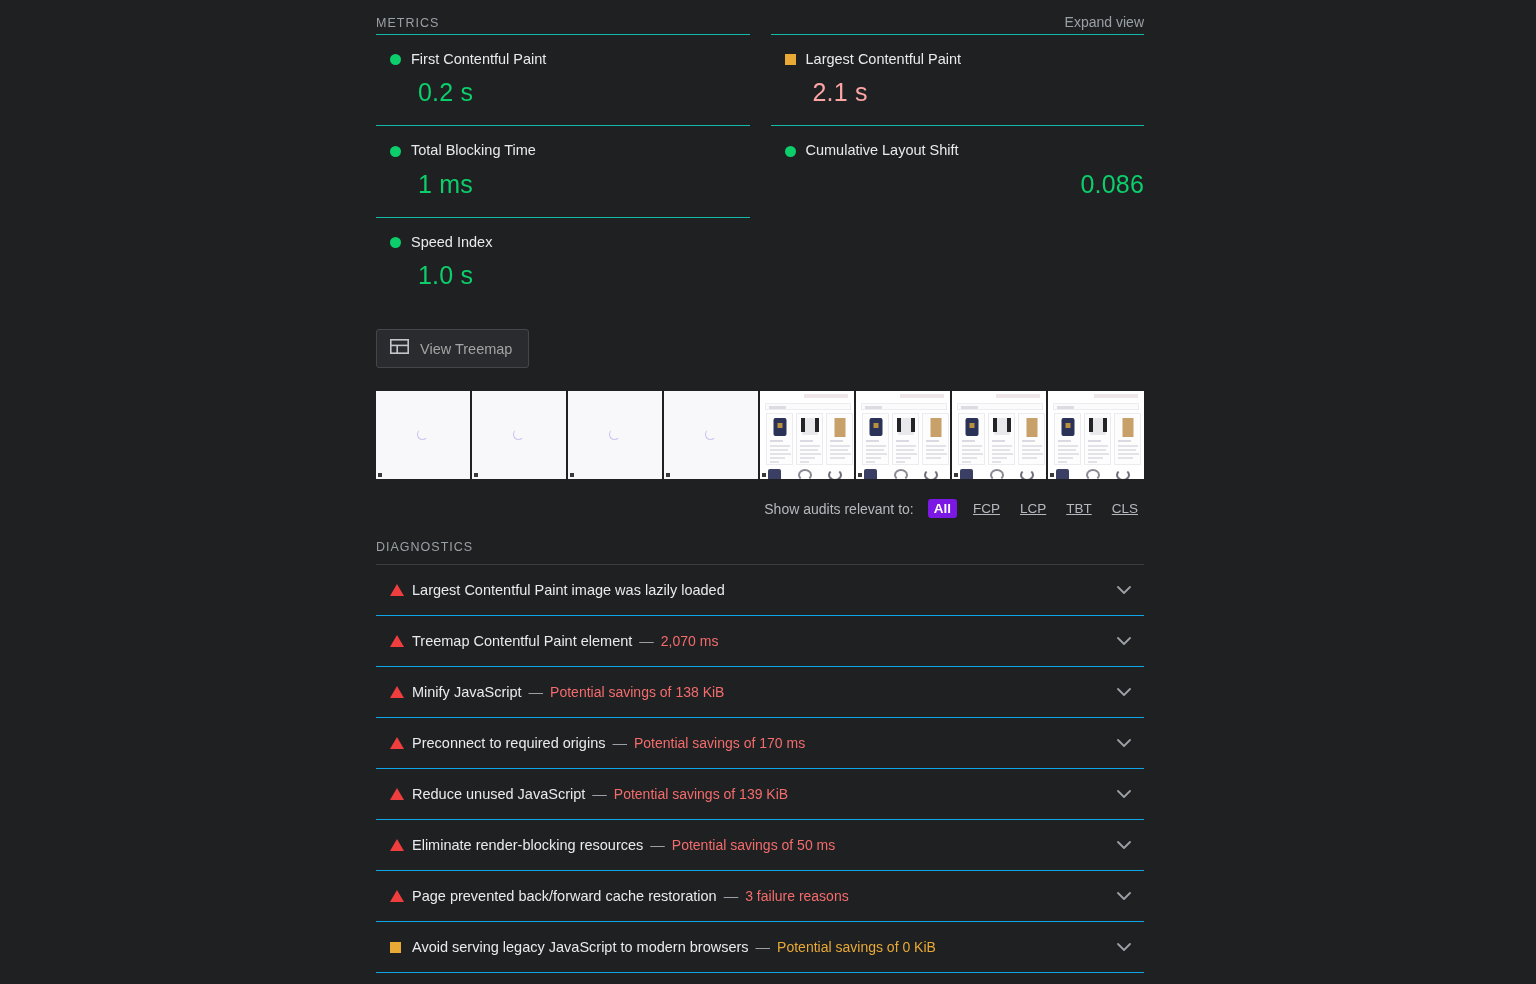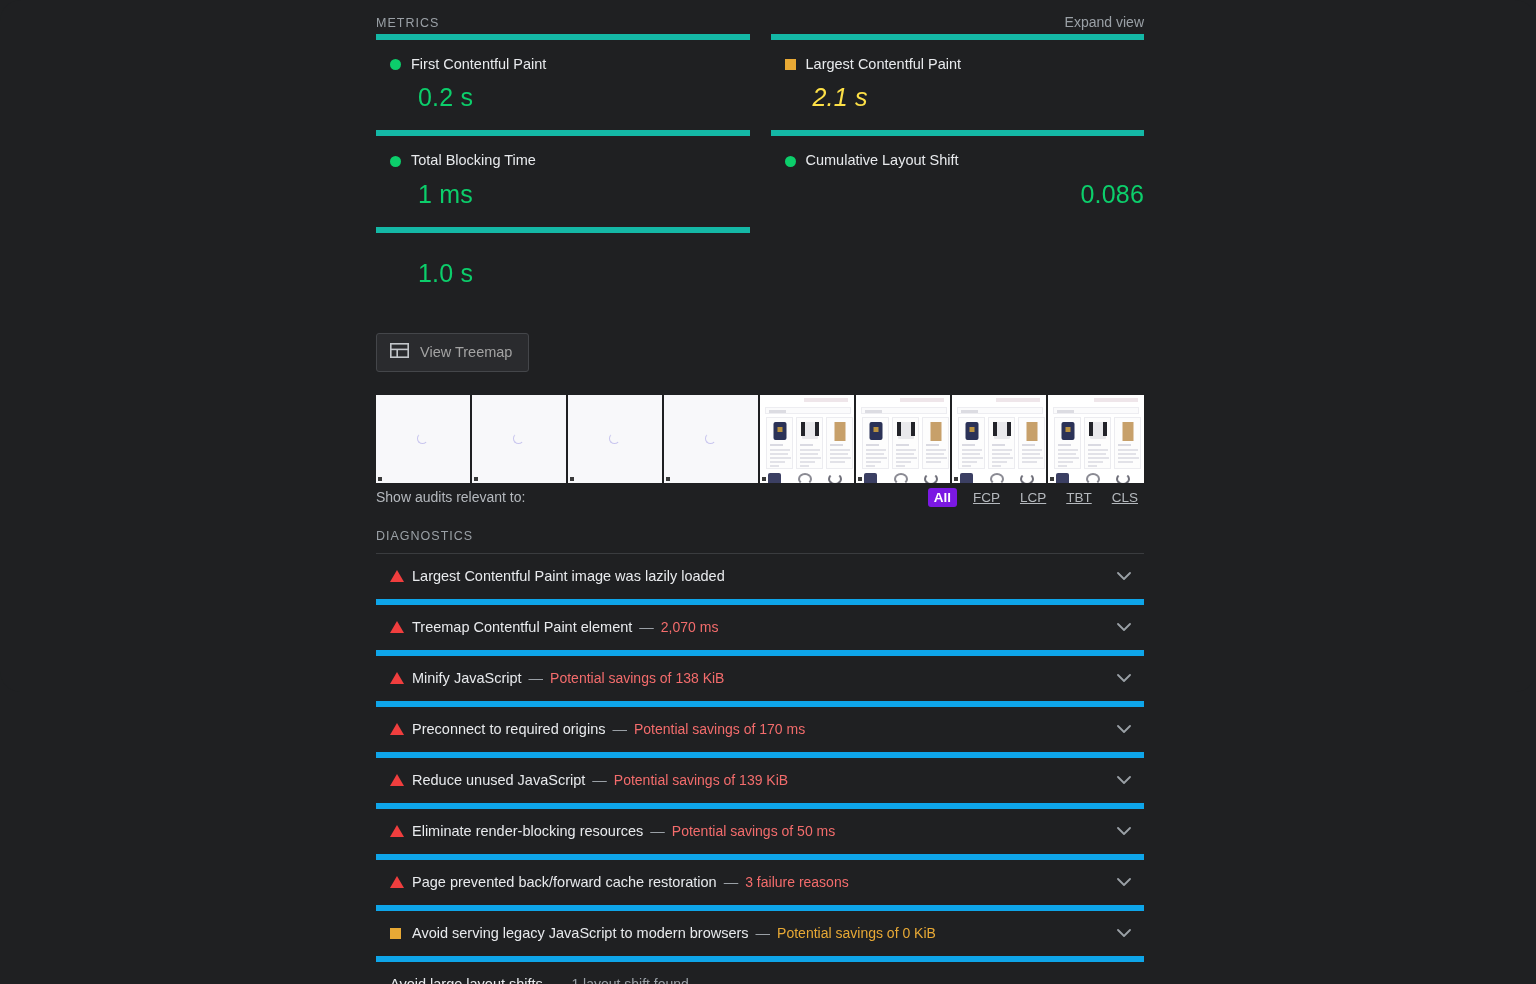--- a/index.html
+++ b/index.html
@@ -51,21 +51,21 @@
     user-select: none;
   }
 
   
   .metrics-grid {
     display: grid;
     grid-template-columns: 1fr 1fr;
     column-gap: 21px;
   }
   .metric {
-    border-top: 6px solid #14b8a6;
+    border-top: 1px solid #14b8a6;
     padding: 16px 0 18px 0;
     min-height: 85px;
   }
   .metric.empty { border-top: 1px solid #3a3c3f; }
   .metric-head {
     display: flex;
     align-items: center;
     gap: 10px;
     padding-left: 14px;
   }
@@ -219,23 +219,23 @@
   .row2 { position: absolute; top: 78px; left: 0; right: 0; height: 12px; }
   .row2 .p { position: absolute; top: 0; }
   .r-bag { left: 8px; width: 13px; height: 12px; background:#3b3f63; border-radius:2px; }
   .r-hanger { left: 38px; width: 14px; height: 12px; border: 2px solid #8a8a93; border-radius: 50%; border-bottom-color: transparent; }
   .r-hanger2 { left: 68px; width: 14px; height: 12px; border: 2px solid #6e6e78; border-radius: 50%; border-top-color: transparent; }
 
   
   .filters {
     display: flex;
     align-items: center;
-    justify-content: space-between;
+    justify-content: flex-end;
     gap: 12px;
-    margin-top: 5px;
+    margin-top: 20px;
     padding-right: 2px;
   }
   .filters-label {
     font-size: 14px;
     color: #b5b9be;
     margin-right: 2px;
   }
   .chip {
     font-size: 13.5px;
     color: #b5b9be;
@@ -256,21 +256,21 @@
   
   .diag-head {
     padding-top: 22px;
     padding-bottom: 10px;
   }
   .audit-list { border-top: 1px solid #3a3c3f; }
   .audit {
     display: flex;
     align-items: center;
     gap: 0;
-    border-bottom: 6px solid #0ea5e9;
+    border-bottom: 1px solid #0ea5e9;
     height: 51px;
     padding: 0 0 0 14px;
     cursor: pointer;
   }
   .audit-ico {
     width: 22px;
     display: flex;
     align-items: center;
     justify-content: flex-start;
     flex: 0 0 22px;
@@ -314,37 +314,41 @@
             <span class="ico-circle" style="background: rgb(12, 206, 107);"></span>
             <span class="metric-name">First Contentful Paint</span>
           </div>
           <div class="metric-value" style="color: rgb(12, 206, 107);">0.2 s</div>
         </div>
         <div class="metric">
           <div class="metric-head">
             <span class="ico-square" style="background: rgb(232, 169, 53);"></span>
             <span class="metric-name">Largest Contentful Paint</span>
           </div>
-          <div class="metric-value" style="color: #fde047; font-style: italic;">2.1 s</div>
+          <div class="metric-value" style="color: #fca5a5;">2.1 s</div>
         </div>
         <div class="metric">
           <div class="metric-head">
             <span class="ico-circle" style="background: rgb(12, 206, 107);"></span>
             <span class="metric-name">Total Blocking Time</span>
           </div>
           <div class="metric-value" style="color: rgb(12, 206, 107);">1 ms</div>
         </div>
         <div class="metric">
           <div class="metric-head">
             <span class="ico-circle" style="background: rgb(12, 206, 107);"></span>
             <span class="metric-name">Cumulative Layout Shift</span>
           </div>
           <div class="metric-value" style="color: rgb(12, 206, 107); text-align: right;">0.086</div>
         </div>
         <div class="metric">
+          <div class="metric-head">
+            <span class="ico-circle" style="background: rgb(12, 206, 107);"></span>
+            <span class="metric-name">Speed Index</span>
+          </div>
           <div class="metric-value" style="color: rgb(12, 206, 107);">1.0 s</div>
         </div>
         <div class="metric empty" style="border-top: none;"></div>
       </div>
 
     <div class="treemap-wrap">
       <div class="treemap-btn">
         <span class="treemap-ico">
           <svg width="19" height="15" viewBox="0 0 19 15">
             <rect x="0.8" y="0.8" width="17.4" height="13.4" fill="none" stroke="#c3c6ca" stroke-width="1.6"></rect>

